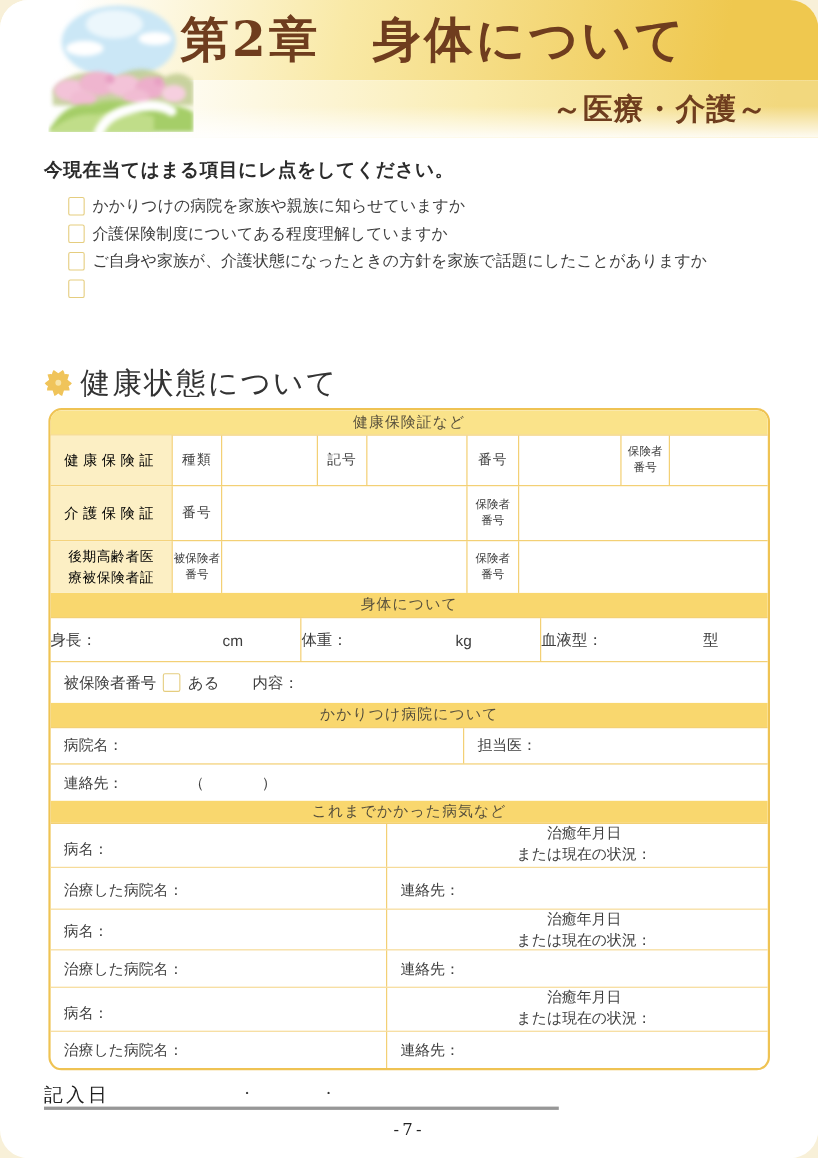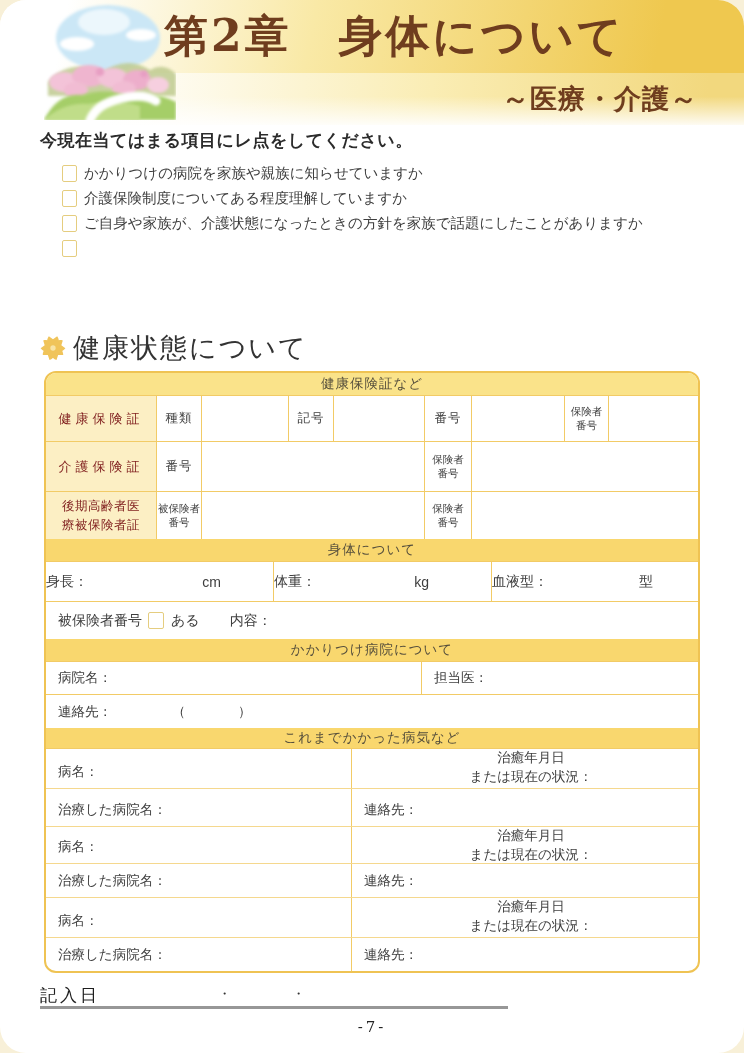--- a/index.html
+++ b/index.html
@@ -39,21 +39,21 @@
       linear-gradient(180deg,rgba(255,255,255,0) 45%,rgba(255,255,255,.9) 100%),
       linear-gradient(93deg,#FFFFFF 14%,#FAEDB4 58%,#F2D87E 95%);
   }
   .band2 .subtitle{
     padding-right:46px;font-family:"DejaVu Serif","Liberation Serif",serif;
     font-size:27px;font-weight:600;color:var(--brown);letter-spacing:1px;white-space:nowrap;
   }
   .illus{position:absolute;left:44px;top:2px}
 
   
-  .checklist{position:absolute;top:129px;left:40px;width:672px}
+  .checklist{position:absolute;top:143px;left:40px;width:672px}
   .checklist h2{font-size:17px;font-weight:bold;color:#2B2B2B;letter-spacing:.5px;margin-bottom:9px}
   .ck-item{display:flex;align-items:center;height:25px;padding-left:22px;font-size:14.5px}
   .cb{
     flex:0 0 auto;width:15px;height:17px;background:#fff;
     border:1.6px solid #E5CD7F;border-radius:2px;margin-right:7px;
   }
   .note{margin-top:9px;font-size:14.5px;line-height:1.38}
   .note .l1{padding-left:16px}
   .note .l2{padding-left:32px}
 
@@ -74,21 +74,21 @@
   .band.light{background:var(--band-light)}
   .band.bsm{height:20px}
   .row{display:grid;border-top:1.4px solid var(--line)}
   .row:first-child,.band:first-child{border-top:none}
   .row>.c{display:flex;align-items:center;justify-content:center;overflow:hidden}
   .row>.c + .c{border-left:1.4px solid var(--line)}
 
   .r-ins1{height:46px;grid-template-columns:110px 45px 87px 45px 91px 47px 93px 44px 1fr}
   .r-ins2{height:50px;grid-template-columns:110px 45px 223px 47px 1fr}
   .r-ins3{height:48px;grid-template-columns:110px 45px 223px 47px 1fr}
-  .lab{background:var(--label-bg);font-size:13px;color:#7f1d1d}
+  .lab{background:var(--label-bg);font-size:13px;color:#000000}
   .lab .sp{letter-spacing:4px;white-space:nowrap}
   .w76{width:78px;font-size:12.5px;line-height:1.45;text-align:center;letter-spacing:.5px}
   .sub{font-size:12.5px;letter-spacing:1px}
   .small{font-size:10.5px}
   .w33{width:34px;line-height:1.3;text-align:center}
   .w42{width:43px;line-height:1.3;text-align:center}
 
   .r-body{height:40px;grid-template-columns:227px 218px 1fr}
   .r-body .c{justify-content:flex-start;font-size:14px}
   .unit{margin-left:auto}

